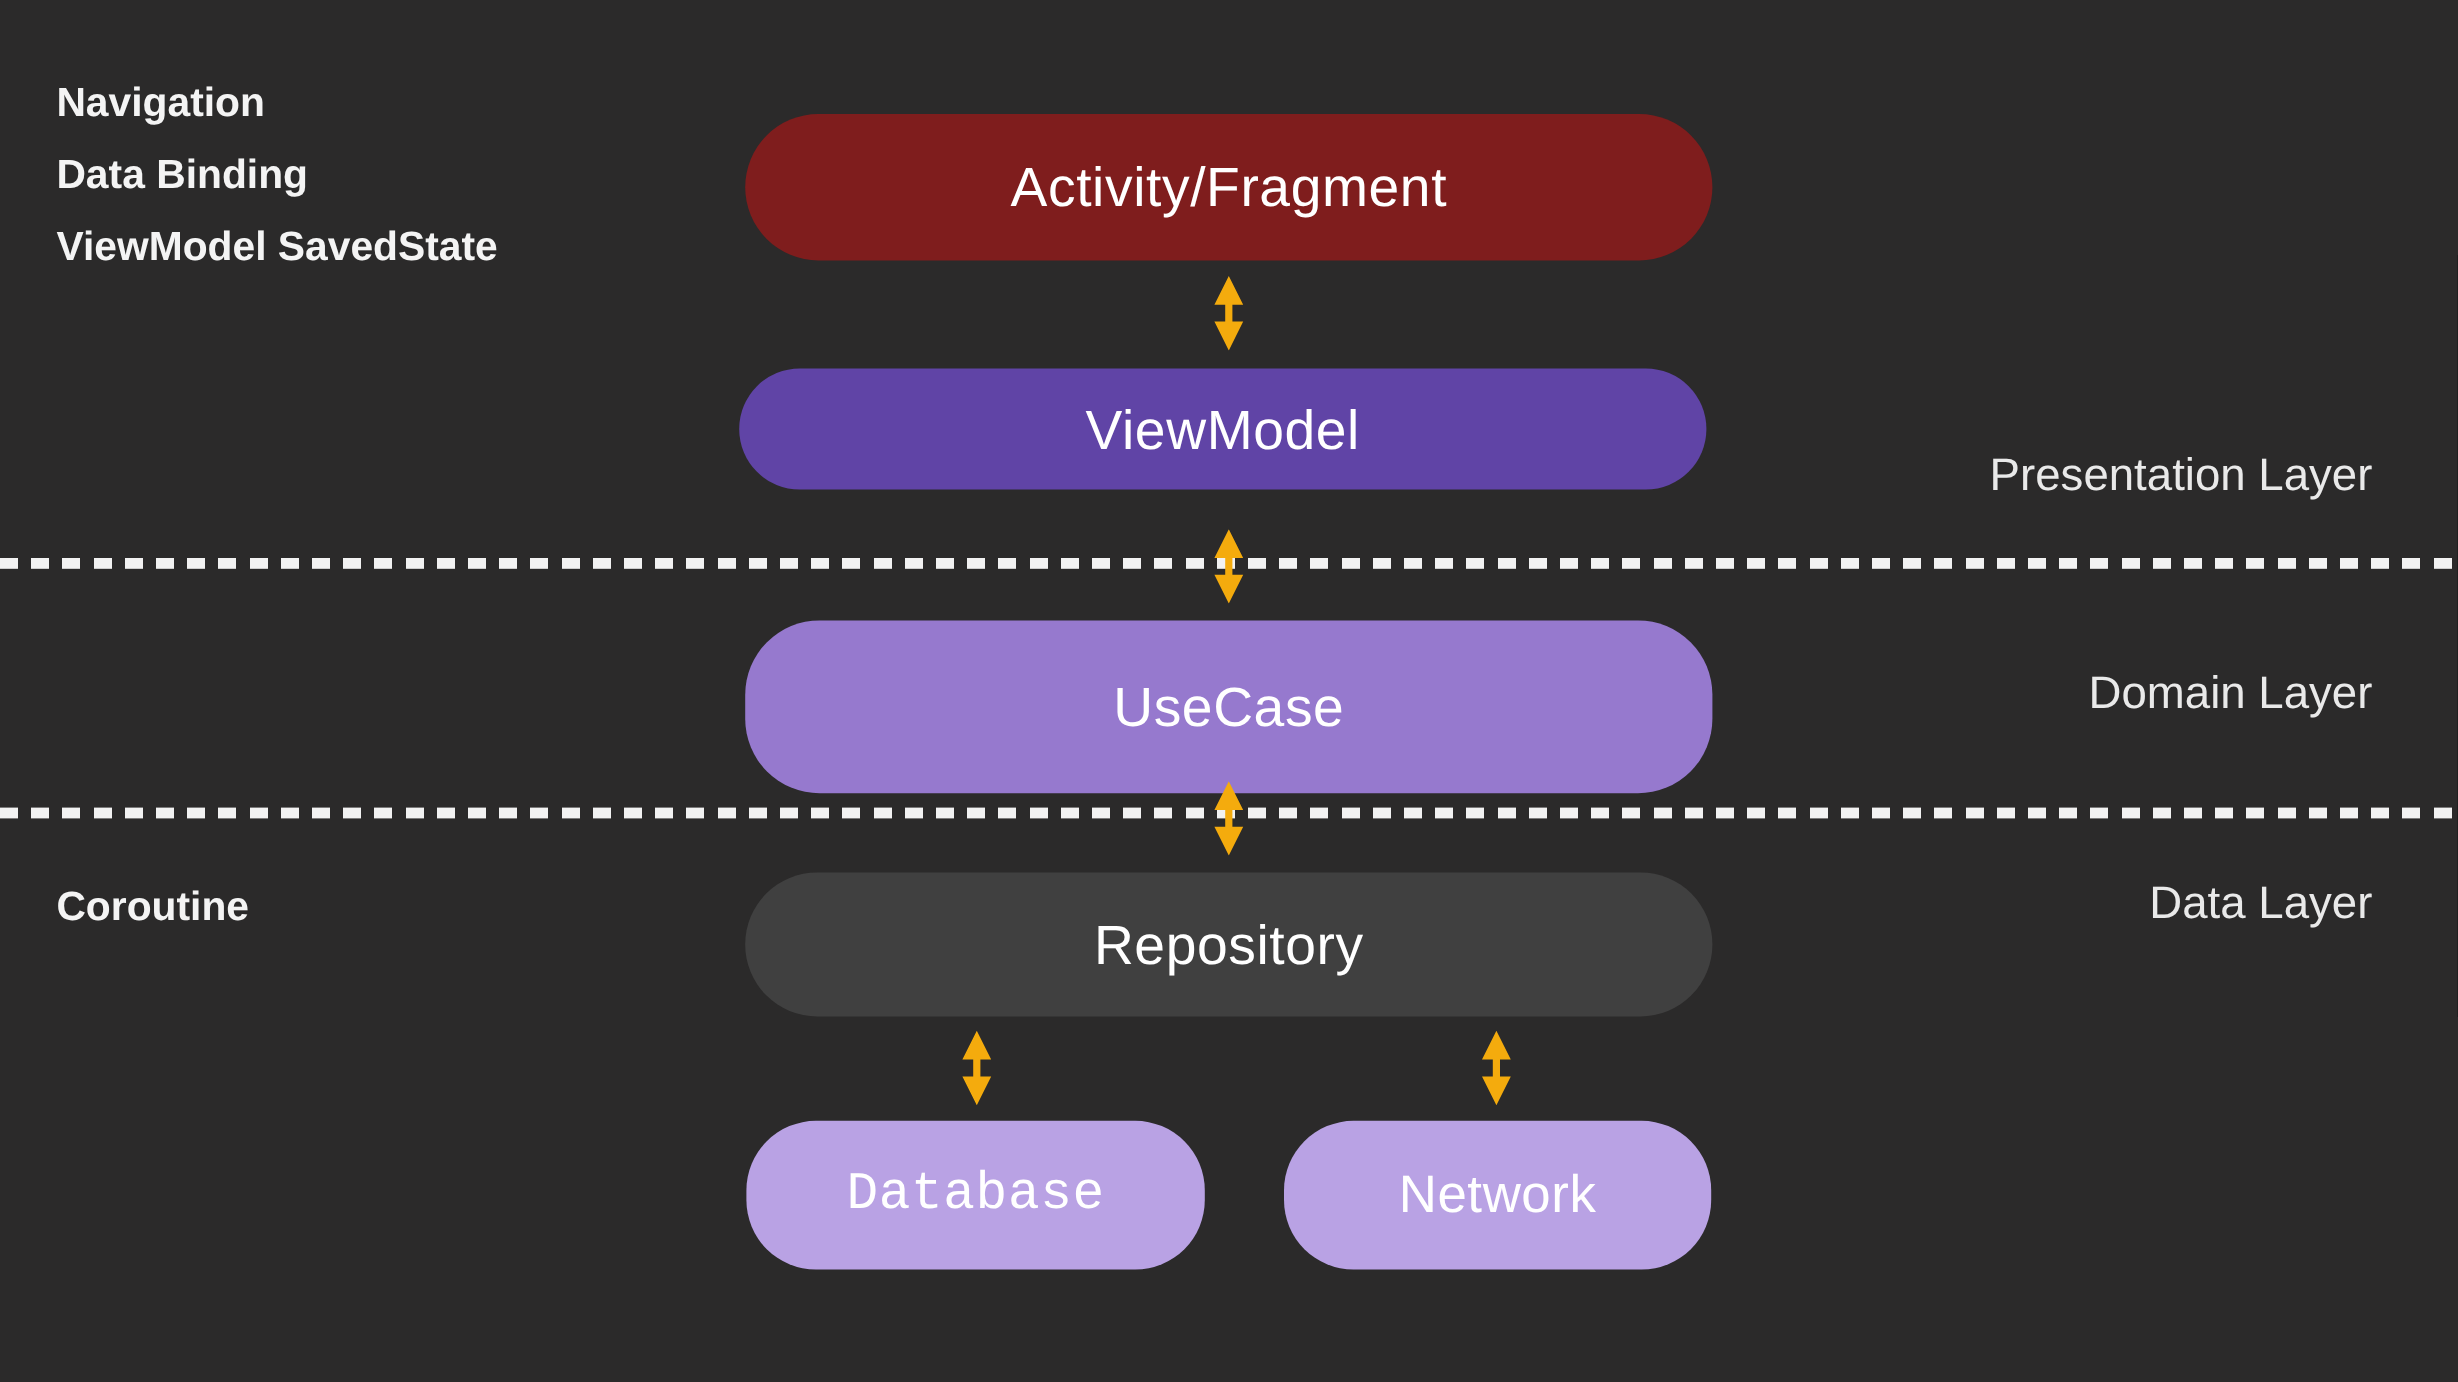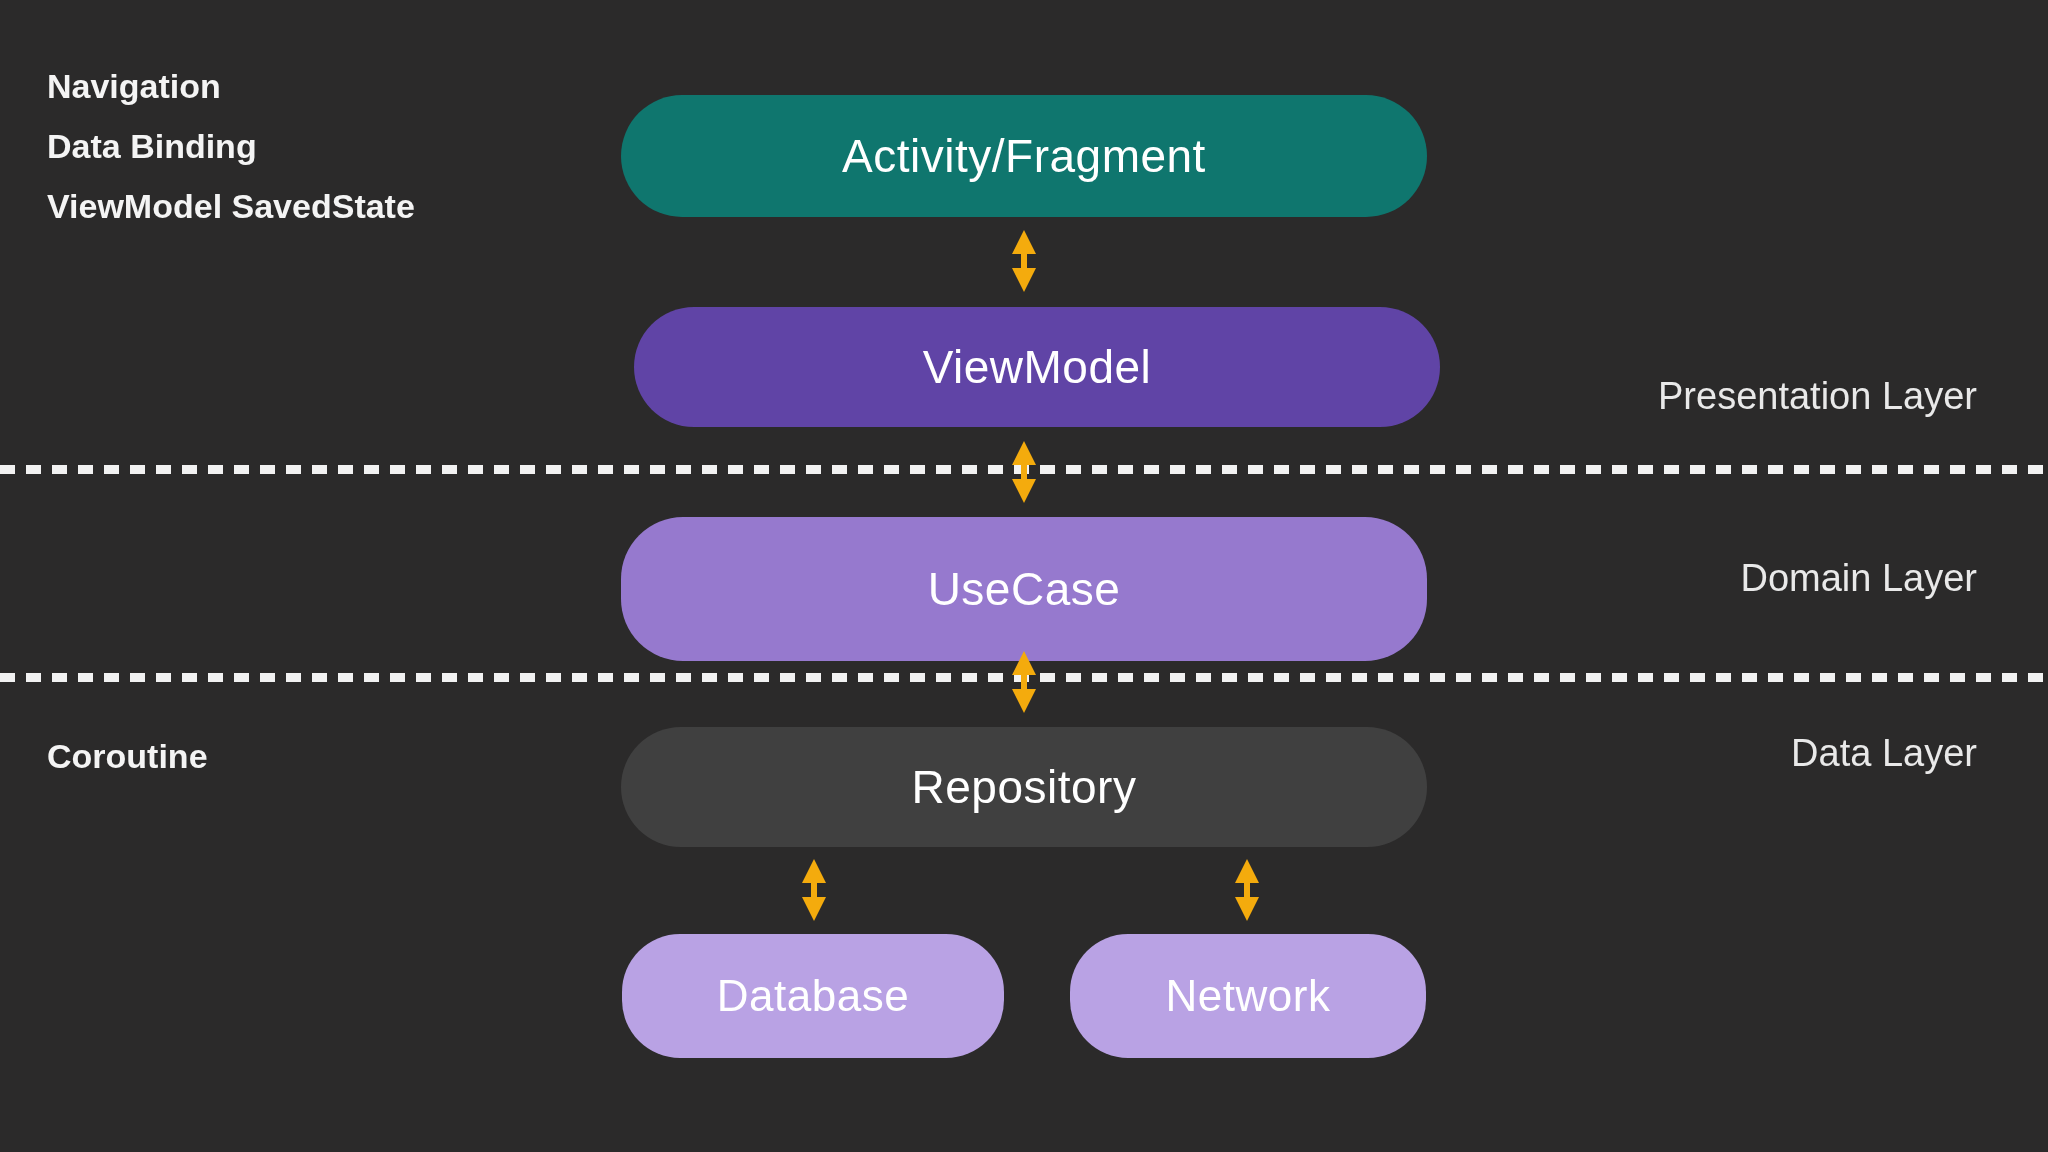--- a/index.html
+++ b/index.html
@@ -21,21 +21,21 @@
     justify-content: center;
   }
   .pill .pill-label {
     color: #FFFFFF;
     font-size: 46px;
     font-weight: 400;
     letter-spacing: 0.5px;
     white-space: nowrap;
   }
   .pill-activity   { left: 621px;  top: 95px;  width: 806px; height: 122px; }
-  .pill-viewmodel  { left: 634px;  top: 307px; width: 806px; height: 120px; align-items: center; }
+  .pill-viewmodel  { left: 616px;  top: 307px; width: 806px; height: 101px; align-items: center; }
   .pill-usecase    { left: 621px;  top: 517px; width: 806px; height: 144px; }
   .pill-repository { left: 621px;  top: 727px; width: 806px; height: 120px; }
   .pill-database   { left: 622px;  top: 934px; width: 382px; height: 124px; border-radius: 58px; }
   .pill-network    { left: 1070px; top: 934px; width: 356px; height: 124px; border-radius: 58px; }
   .pill-database .pill-label, .pill-network .pill-label { font-size: 44px; }
 
   
   .arrow {
     position: absolute;
     width: 30px;
@@ -98,37 +98,37 @@
 
   <div class="note-block note-coroutine">Coroutine</div>
 
   <div class="layer-label layer-presentation">Presentation Layer</div>
   <div class="layer-label layer-domain">Domain Layer</div>
   <div class="layer-label layer-data">Data Layer</div>
 
   <div class="dash-line dash-line-1"></div>
   <div class="dash-line dash-line-2"></div>
 
-  <div class="pill pill-activity" style="background-color: #0f766e;">
+  <div class="pill pill-activity" style="background-color: #7f1d1d;">
     <span class="pill-label">Activity/Fragment</span>
   </div>
 
   <div class="pill pill-viewmodel" style="background-color: rgb(96, 68, 166);">
     <span class="pill-label">ViewModel</span>
   </div>
 
   <div class="pill pill-usecase" style="background-color: rgb(150, 121, 206);">
     <span class="pill-label">UseCase</span>
   </div>
 
   <div class="pill pill-repository" style="background-color: #404040;">
     <span class="pill-label">Repository</span>
   </div>
 
-  <div class="pill pill-database" style="background-color: rgb(185, 162, 228);">
+  <div class="pill pill-database" style="background-color: rgb(185, 162, 228); font-family: Liberation Mono, monospace;">
     <span class="pill-label">Database</span>
   </div>
 
   <div class="pill pill-network" style="background-color: rgb(185, 162, 228);">
     <span class="pill-label">Network</span>
   </div>
 
   <svg class="arrow arrow-1" viewBox="0 0 30 62" style="fill: rgb(244, 171, 13);">
     <polygon points="15,0 27,24 18,24 18,38 27,38 15,62 3,38 12,38 12,24 3,24"></polygon>
   </svg>

